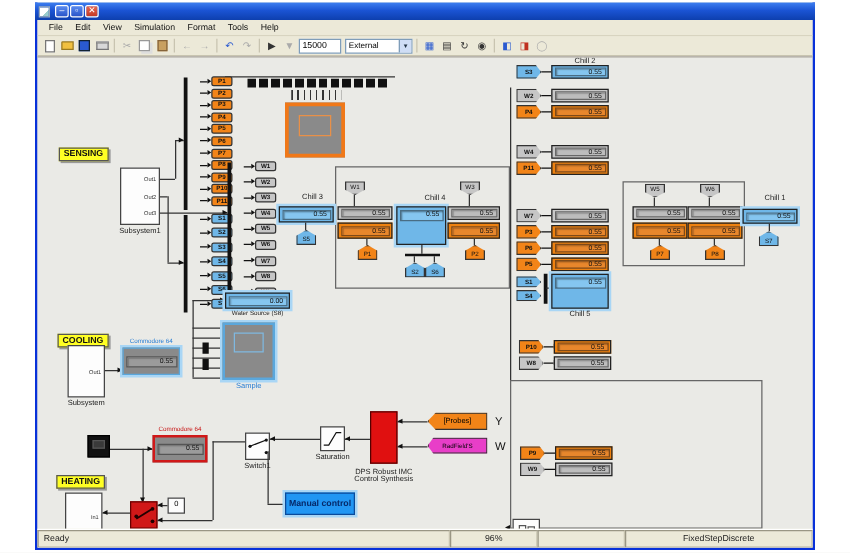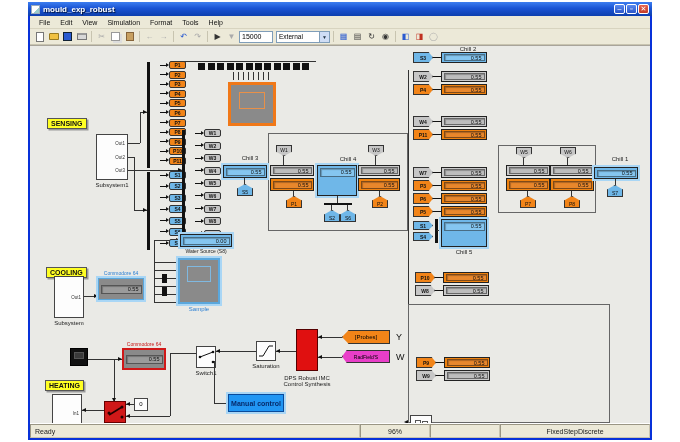--- a/index.html
+++ b/index.html
@@ -83,21 +83,20 @@
   .ar-d{position:absolute;width:0;height:0;border-top:4px solid #111;border-left:2.5px solid transparent;border-right:2.5px solid transparent;}
   .outtxt{position:absolute;font-size:9px;color:#111;}
 </style>
 </head>
 <body>
 
 <div id="win">
 
   <div id="titlebar">
     <span class="ticon"></span>
-    <span class="ttext">mould_exp_robust</span>
     <span class="winbtn min">–</span>
     <span class="winbtn max">▫</span>
     <span class="winbtn close">✕</span>
   </div>
 
   <div id="menubar">
 
   <span class="menuitem">File</span>
       <span class="menuitem">Edit</span>
       <span class="menuitem">View</span>

